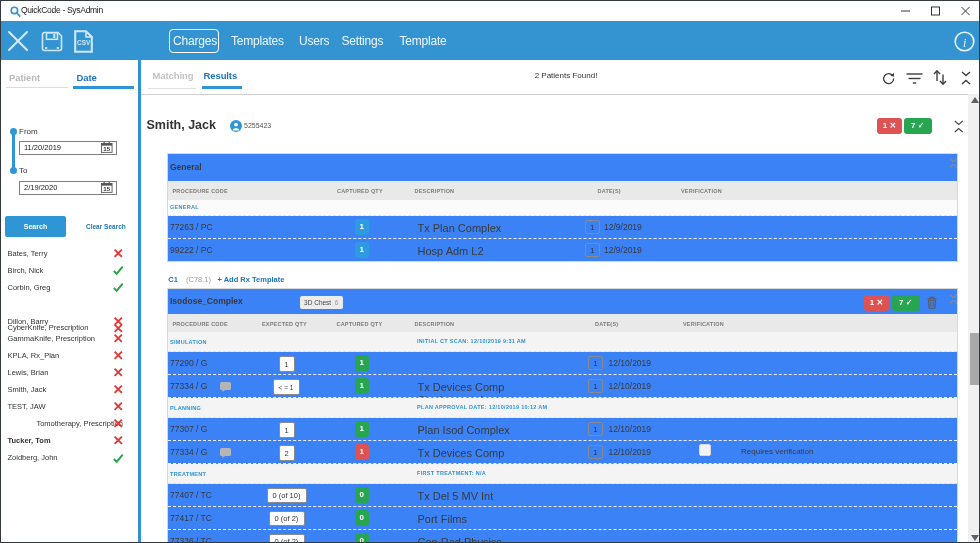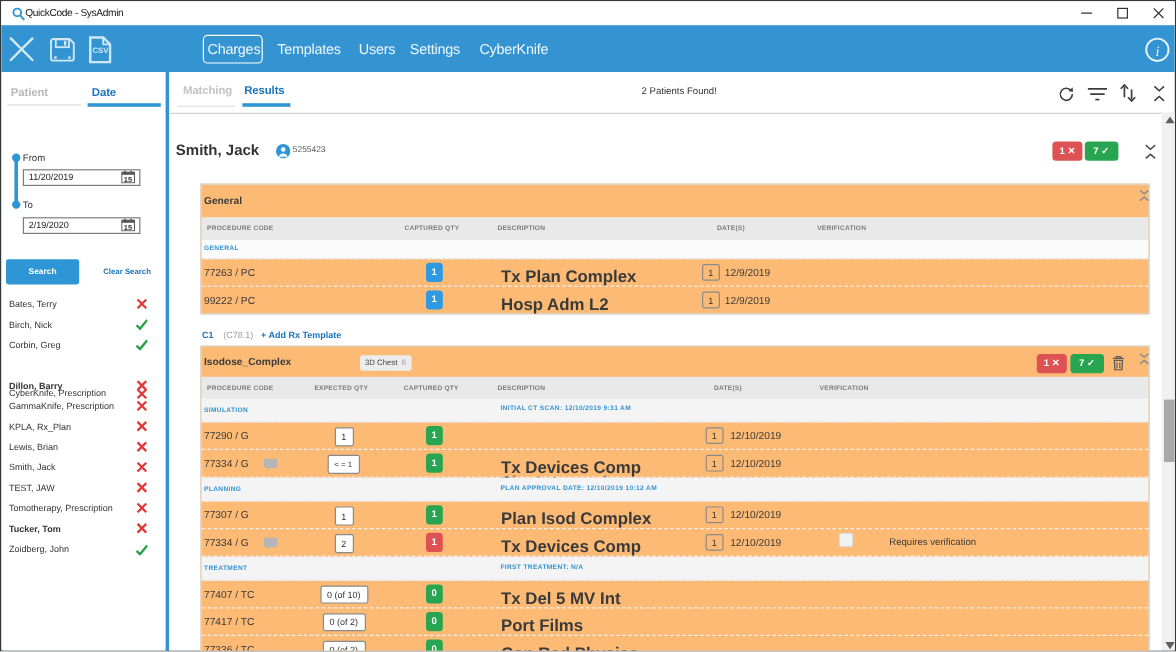--- a/index.html
+++ b/index.html
@@ -24,30 +24,30 @@
 .inputbox { position:absolute; left:17px; width:98px; height:14px; border:1px solid #7e7e7e; background:#fff; font-size:7.5px; color:#222; line-height:12px; padding-left:4px; }
 #searchbtn { position:absolute; left:3px; top:156px; width:61px; height:21px; background:#2e96d4; border-radius:2px; color:#fff; font-weight:bold; font-size:7px; text-align:center; line-height:21px; }
 #clearsearch { position:absolute; left:84px; top:163px; font-size:6.5px; font-weight:bold; color:#1b75bc; white-space:nowrap; }
 .prow { position:absolute; left:5.5px; width:115.5px; height:17px; font-size:7.5px; color:#333; white-space:nowrap; line-height:17px; }
 .pic { position:absolute; right:0px; top:3.5px; width:10.5px; height:10.5px; }
 
 #main { position:absolute; left:140px; top:59px; width:827px; height:484px; background:#fff; }
 .mtab { position:absolute; top:10px; font-size:9.5px; font-weight:bold; letter-spacing:-0.1px; }
 #tabline { position:absolute; left:0px; top:33.5px; width:839px; height:1px; background:#d0d0d0; }
 
-.card { position:absolute; left:25.5px; width:791.5px; border:1px solid #d8d8d8; background:#fdba74; }
+.card { position:absolute; left:25.5px; width:791.5px; border:1px solid #d8d8d8; background:#3b82f6; }
 .thead { position:absolute; left:0; width:789.5px; height:19px; background:#e9e9e9; }
 .thead span { position:absolute; top:7px; font-size:5.5px; font-weight:bold; color:#7b7b7b; letter-spacing:0.2px; }
 .grouprow { position:absolute; left:0; width:789.5px; background:#f4f4f4; border-bottom:1px dashed #e3e3e3; }
 .grouprow span { position:absolute; font-size:5.5px; font-weight:bold; color:#3193d3; letter-spacing:0.3px; }
 .drow { position:absolute; left:0; width:789.5px; border-bottom:1px dashed #eeeeee; }
 .code { position:absolute; left:2.5px; font-size:8.5px; color:#3a3a3a; }
 .qbadge { position:absolute; width:13.5px; height:16px; border-radius:3px; color:#fff; font-size:8px; font-weight:bold; text-align:center; line-height:16px; }
 .ebox { position:absolute; border:1px solid #8a8a8a; border-radius:2px; background:#fff; font-size:7.5px; color:#333; text-align:center; }
-.desc { position:absolute; left:250px; font-size:14px; color:#3a3a3a;font-weight:bold; }
+.desc { position:absolute; left:250px; font-size:11px; color:#3a3a3a; }
 .datebox { position:absolute; width:14.5px; height:14px; border:1px solid #8a8a8a; border-radius:2px; font-size:7.5px; color:#333; text-align:center; line-height:14px; }
 .datetxt { position:absolute; font-size:8.5px; color:#3a3a3a; }
 
 #vscroll { position:absolute; left:967px; top:92.5px; width:12.5px; height:450.5px; background:#f0f0f0; }
 #vthumb { position:absolute; left:1.5px; top:239px; width:9.5px; height:52px; background:#a9a9a9; }
 .badge { position:absolute; height:16px; border-radius:3px; color:#fff; font-weight:bold; font-size:8px; text-align:center; }
 </style>
 </head>
 <body>
 <div id="win">
@@ -83,21 +83,21 @@
     <svg class="abs" style="left:73px;top:9px" width="19" height="23" viewBox="0 0 19 23">
       <path d="M1.2 1.2 H12 L17.8 7 V21.8 H1.2 Z" fill="none" stroke="#cfe8f7" stroke-width="2.1"></path>
       <path d="M12 1.2 V7 H17.8" fill="none" stroke="#cfe8f7" stroke-width="1.6"></path>
       <text x="3" y="14.5" font-size="6.5" font-weight="bold" fill="#cfe8f7" font-family="Liberation Sans">CSV</text>
     </svg>
     <div id="chargesbox"></div>
     <div class="nav" style="left:172px;">Charges</div>
     <div class="nav" style="left:230px;">Templates</div>
     <div class="nav" style="left:298px;">Users</div>
     <div class="nav" style="left:340.5px;">Settings</div>
-    <div class="nav" style="left:398.5px;">CyberKnife</div>
+    <div class="nav" style="left:398.5px;">Template</div>
     <svg class="abs" style="left:953px;top:10px" width="21" height="21" viewBox="0 0 21 21">
       <circle cx="10.5" cy="10.5" r="9.3" fill="none" stroke="#e8f4fb" stroke-width="1.6"></circle>
       <text x="9" y="15.5" font-size="12" font-style="italic" fill="#e8f4fb" font-family="Liberation Serif">i</text>
     </svg>
   </div>
 
   <div id="sidebar">
     <div class="sbtab" style="left:7px;color:#b9b9b9;">Patient</div>
     <div class="sbtab" style="left:74.5px;color:#1b75bc;">Date</div>
     <div class="abs" style="left:4px;top:27px;width:62px;height:1px;background:#dcdcdc;"></div>
@@ -131,39 +131,39 @@
         </svg></div>
     <div class="prow" style="top:201.5px;">Birch, Nick<svg class="pic" viewBox="0 0 13 13">
           <path d="M1 7.5 L4.5 11 L12 2" stroke="#25a244" stroke-width="2.4" fill="none"></path>
         </svg></div>
     <div class="prow" style="top:218.6px;">Corbin, Greg<svg class="pic" viewBox="0 0 13 13">
           <path d="M1 7.5 L4.5 11 L12 2" stroke="#25a244" stroke-width="2.4" fill="none"></path>
         </svg></div>
     <div class="prow" style="top:231px;margin-top:28px;">CyberKnife, Prescription<svg class="pic" viewBox="0 0 13 13">
           <path d="M2 2 L11 11 M11 2 L2 11" stroke="#e03a3a" stroke-width="2.4"></path>
         </svg></div>
-    <div class="prow" style="top:252.7px;font-weight:bold;">Dillon, Barry<svg class="pic" viewBox="0 0 13 13">
+    <div class="prow" style="top:252.7px;">Dillon, Barry<svg class="pic" viewBox="0 0 13 13">
           <path d="M2 2 L11 11 M11 2 L2 11" stroke="#e03a3a" stroke-width="2.4"></path>
         </svg></div>
     <div class="prow" style="top:269.7px;">GammaKnife, Prescription<svg class="pic" viewBox="0 0 13 13">
           <path d="M2 2 L11 11 M11 2 L2 11" stroke="#e03a3a" stroke-width="2.4"></path>
         </svg></div>
     <div class="prow" style="top:286.7px;">KPLA, Rx_Plan<svg class="pic" viewBox="0 0 13 13">
           <path d="M2 2 L11 11 M11 2 L2 11" stroke="#e03a3a" stroke-width="2.4"></path>
         </svg></div>
     <div class="prow" style="top:303.8px;">Lewis, Brian<svg class="pic" viewBox="0 0 13 13">
           <path d="M2 2 L11 11 M11 2 L2 11" stroke="#e03a3a" stroke-width="2.4"></path>
         </svg></div>
     <div class="prow" style="top:320.8px;">Smith, Jack<svg class="pic" viewBox="0 0 13 13">
           <path d="M2 2 L11 11 M11 2 L2 11" stroke="#e03a3a" stroke-width="2.4"></path>
         </svg></div>
     <div class="prow" style="top:337.9px;">TEST, JAW<svg class="pic" viewBox="0 0 13 13">
           <path d="M2 2 L11 11 M11 2 L2 11" stroke="#e03a3a" stroke-width="2.4"></path>
         </svg></div>
-    <div class="prow" style="top:354.9px;">Tomotherapy, Prescription<svg class="pic" viewBox="0 0 13 13">
+    <div class="prow" style="top:354.9px;text-align:right;">Tomotherapy, Prescription<svg class="pic" viewBox="0 0 13 13">
           <path d="M2 2 L11 11 M11 2 L2 11" stroke="#e03a3a" stroke-width="2.4"></path>
         </svg></div>
     <div class="prow" style="top:371.9px;font-weight:bold;">Tucker, Tom<svg class="pic" viewBox="0 0 13 13">
           <path d="M2 2 L11 11 M11 2 L2 11" stroke="#e03a3a" stroke-width="2.4"></path>
         </svg></div>
     <div class="prow" style="top:389px;">Zoidberg, John<svg class="pic" viewBox="0 0 13 13">
           <path d="M1 7.5 L4.5 11 L12 2" stroke="#25a244" stroke-width="2.4" fill="none"></path>
         </svg></div>
   </div>
   <div id="divider"></div>

